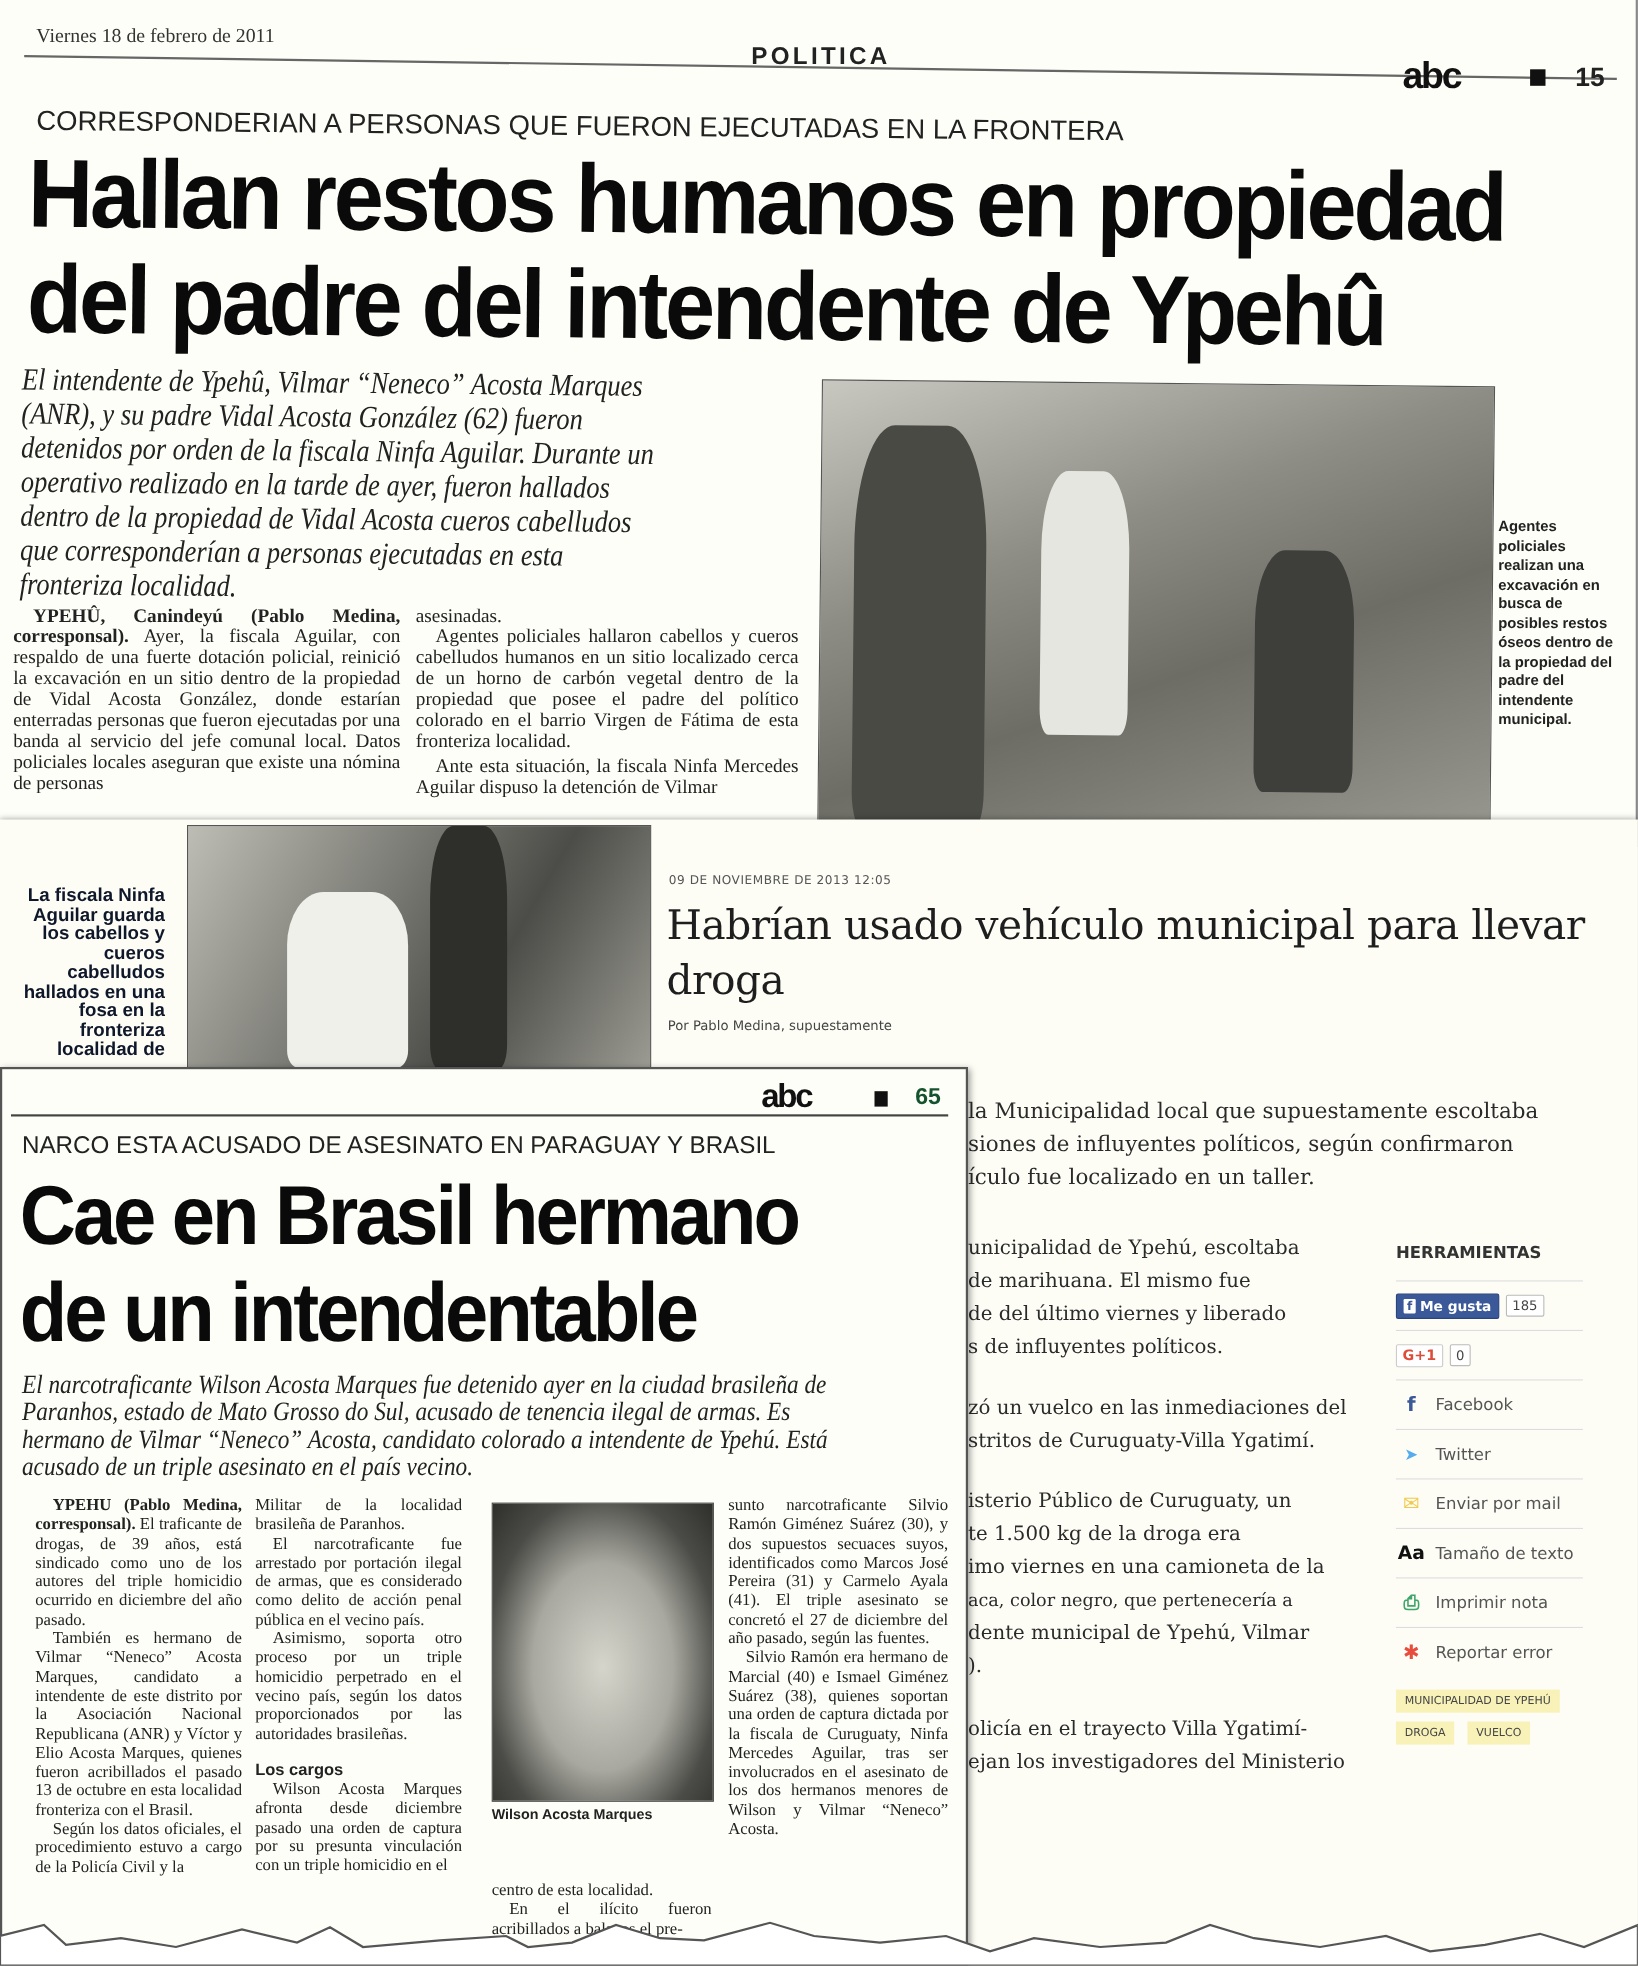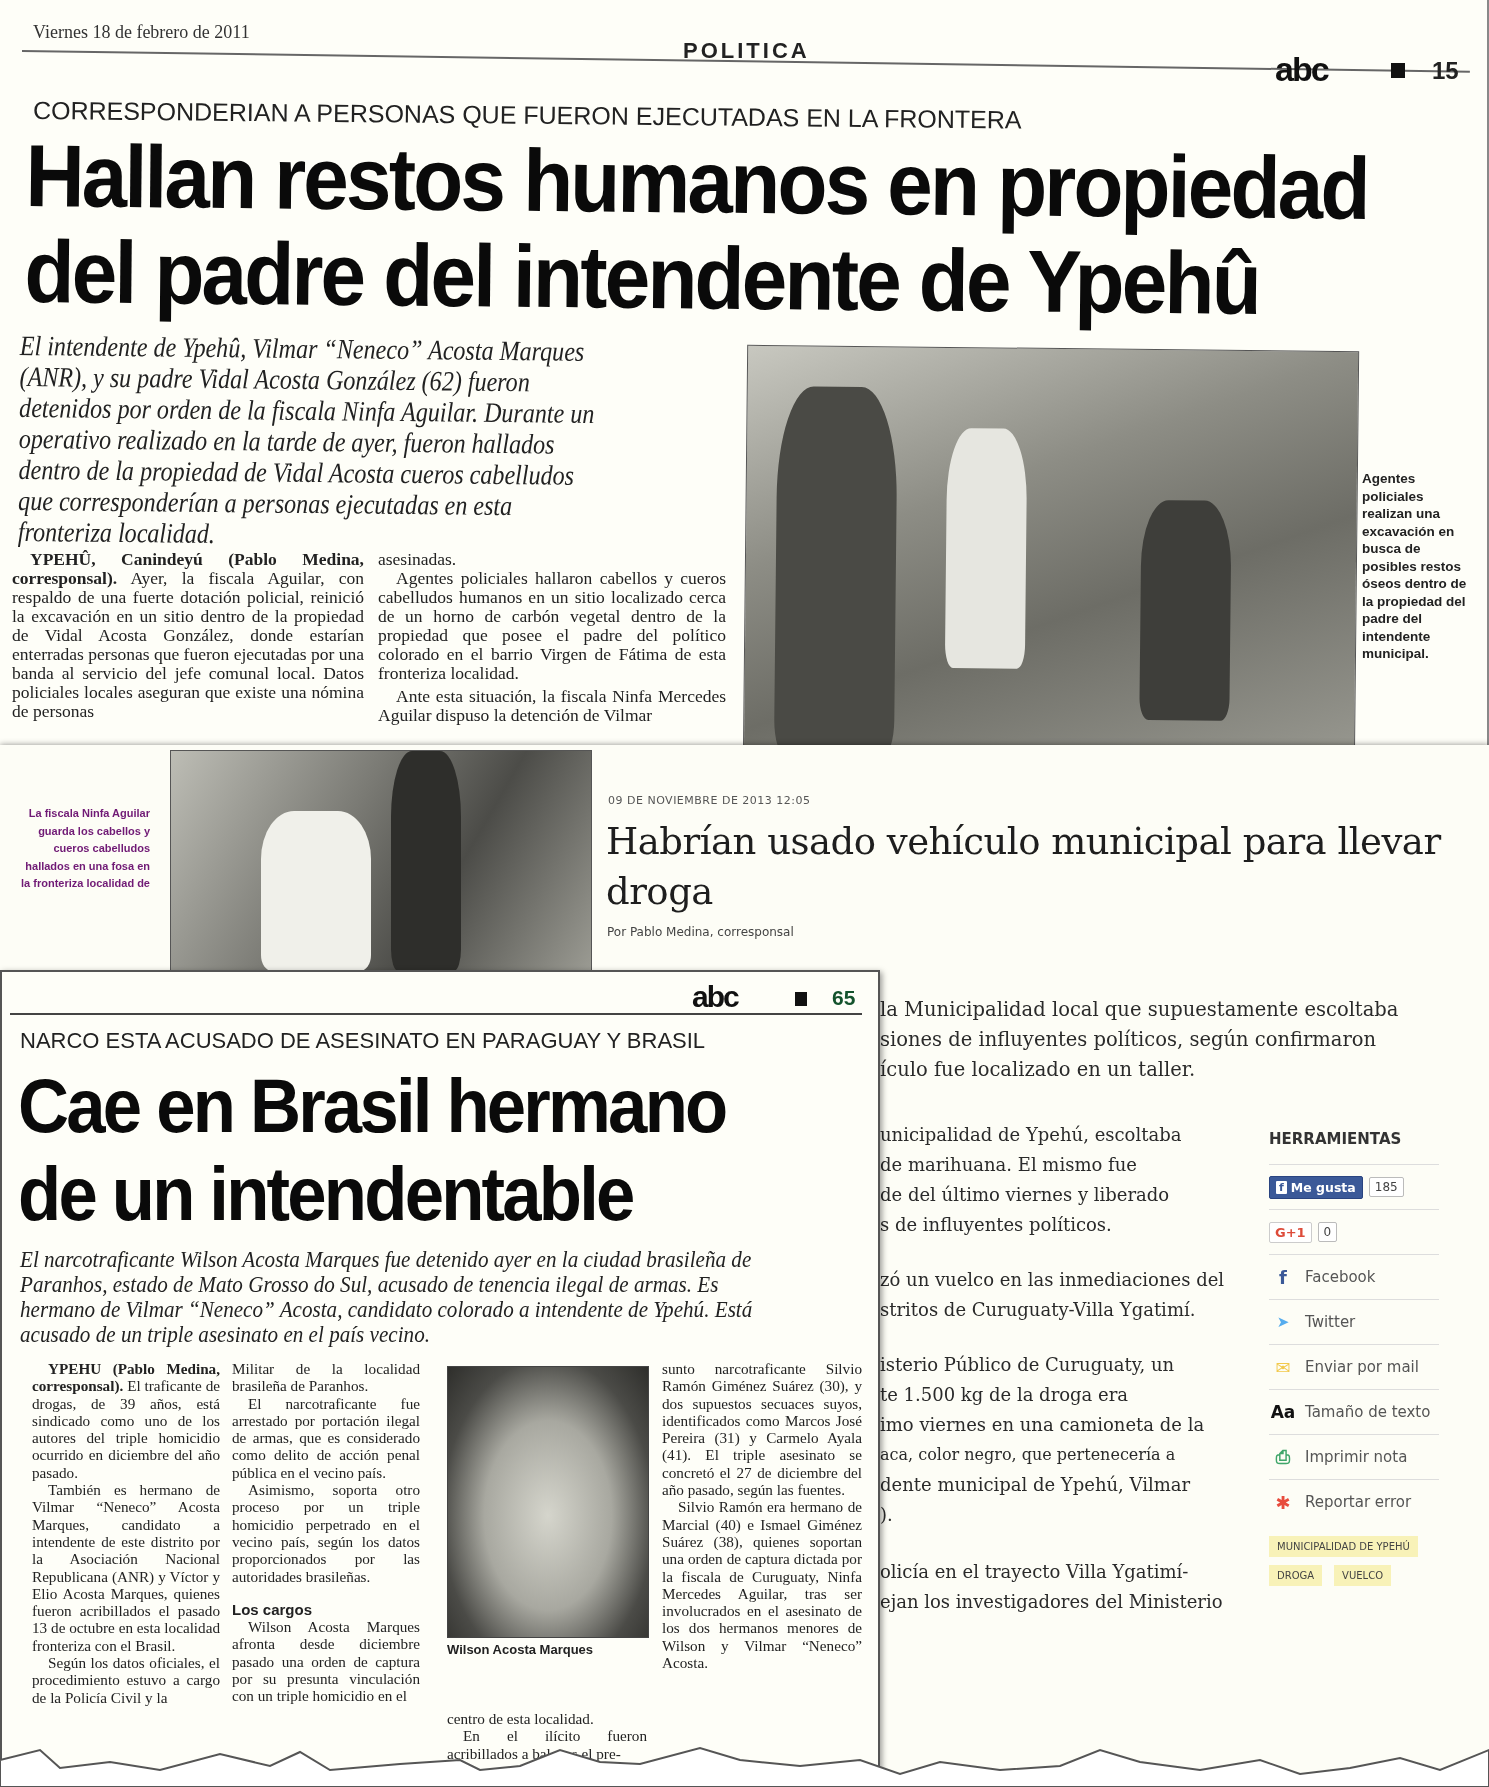--- a/index.html
+++ b/index.html
@@ -26,21 +26,21 @@
     #clip1 .body .indent { text-indent: 18px; }
     #clip1 .col1 { left: 12px; width: 352px; }
     #clip1 .col2 { left: 378px; width: 348px; }
     #clip1 .photo1 { position: absolute; left: 745px; top: 348px; width: 610px; height: 418px; background: linear-gradient(160deg,#c8c8c0 0%,#8d8d85 35%,#6d6d66 60%,#9a9a92 100%); border: 1px solid #555; transform: rotate(0.6deg); }
     #clip1 .caption1 { position: absolute; left: 1362px; top: 470px; width: 115px; font-family: "Liberation Sans", sans-serif; font-weight: bold; font-size: 13.5px; line-height: 17.5px; color: #222; }
     .figure { position: absolute; border-radius: 30% 30% 10% 10%; background: #3a3a36; }
 
     
     #clip2 { left: 0; top: 745px; width: 1489px; height: 1042px; background: #fdfdf6; box-shadow: 0 0 6px rgba(0,0,0,0.45); }
     #clip2 .photo2 { position: absolute; left: 170px; top: 5px; width: 420px; height: 220px; background: linear-gradient(120deg,#bdbdb5 0%,#7a7a74 40%,#4c4c48 65%,#9b9b93 100%); border: 1px solid #555; }
-    #clip2 .caption2 { position: absolute; left: 20px; top: 60px; width: 130px; text-align: right; font-family: "Liberation Sans", sans-serif; font-weight: bold; font-size: 11px; line-height: 17.5px; color: #701a75; }
+    #clip2 .caption2 { position: absolute; left: 20px; top: 60px; width: 130px; text-align: right; font-family: "Liberation Sans", sans-serif; font-weight: bold; font-size: 17px; line-height: 17.5px; color: #0f172a; }
     #clip2 .web-date { position: absolute; left: 608px; top: 49px; font-family: "DejaVu Sans", sans-serif; font-size: 11px; letter-spacing: 0.5px; color: #555; }
     #clip2 .web-title { position: absolute; left: 606px; top: 72px; width: 900px; font-family: "DejaVu Serif", serif; font-size: 37px; line-height: 50px; color: #1e1e1e; letter-spacing: -0.5px; }
     #clip2 .web-byline { position: absolute; left: 607px; top: 180px; font-family: "DejaVu Sans", sans-serif; font-size: 12px; color: #444; }
     #clip2 .web-body { position: absolute; left: 880px; font-family: "DejaVu Serif", serif; font-size: 19.5px; line-height: 30px; color: #2a2a2a; white-space: nowrap; }
     #clip2 .tools { position: absolute; left: 1269px; top: 380px; width: 170px; }
     #clip2 .tools-title { font-family: "DejaVu Sans", sans-serif; font-weight: bold; font-size: 15px; color: #333; margin-bottom: 16px; margin-top: 5px; }
     .tool-row { display: flex; align-items: center; height: 44px; border-top: 1px solid #ddd; font-family: "DejaVu Sans", sans-serif; font-size: 15px; color: #555; }
     .tool-row:first-of-type { border-top: none; }
     .tool-ico { width: 28px; display: inline-flex; justify-content: center; margin-right: 8px; font-weight: bold; }
     .fb-like { display: inline-flex; align-items: center; background: #3b5998; color: #fff; font-weight: bold; font-size: 12.5px; padding: 3px 6px; border-radius: 2px; border: 1px solid #2a4480; }
@@ -111,21 +111,21 @@
 
 <div id="clip2" class="paper">
   <div class="photo2">
     <div class="figure" style="left:90px;top:60px;width:110px;height:160px;background:#f0f0ea;"></div>
     <div class="figure" style="left:220px;top:0px;width:70px;height:220px;background:#2e2e2b;"></div>
   </div>
   <div class="caption2">La fiscala Ninfa Aguilar guarda los cabellos y cueros cabelludos hallados en una fosa en la fronteriza localidad de</div>
 
   <div class="web-date">09 DE NOVIEMBRE DE 2013 12:05</div>
   <div class="web-title">Habrían usado vehículo municipal para llevar droga</div>
-  <div class="web-byline">Por Pablo Medina, corresponsal</div>
+  <div class="web-byline">Por Pablo Medina, supuestamente</div>
 
   <div class="web-body" style="top:280px">siones de influyentes políticos, según confirmaron</div>
   <div class="web-body" style="top:250px">la Municipalidad local que supuestamente escoltaba</div>
   <div class="web-body" style="top:310px">ículo fue localizado en un taller.</div>
   <div class="web-body" style="top:375px;font-size:18px">unicipalidad de Ypehú, escoltaba</div>
   <div class="web-body" style="top:405px;font-size:18px">de marihuana. El mismo fue</div>
   <div class="web-body" style="top:435px;font-size:18px">de del último viernes y liberado</div>
   <div class="web-body" style="top:465px;font-size:18px">s de influyentes políticos.</div>
   <div class="web-body" style="top:520px;font-size:18px">zó un vuelco en las inmediaciones del</div>
   <div class="web-body" style="top:550px;font-size:18px">stritos de Curuguaty-Villa Ygatimí.</div>

